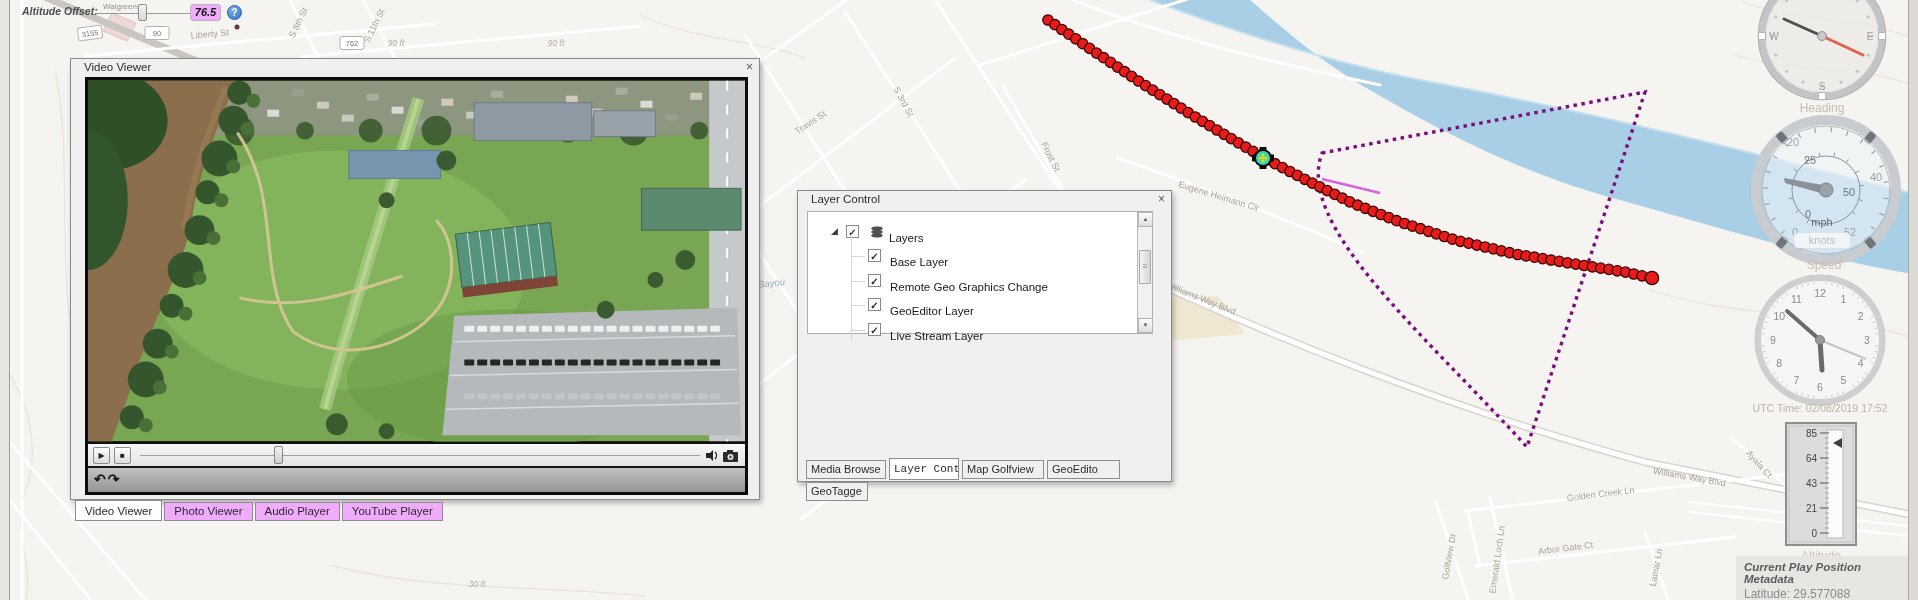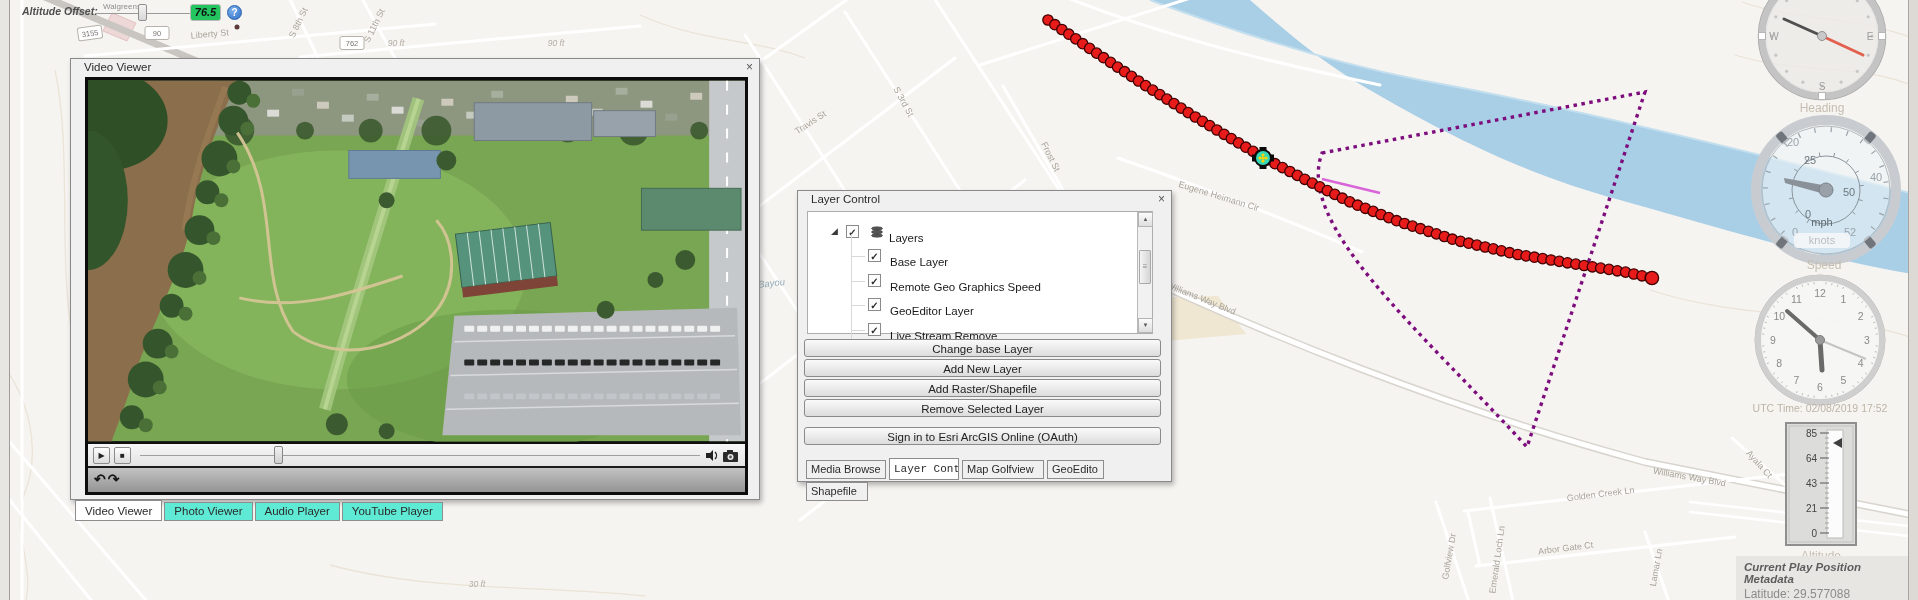--- a/index.html
+++ b/index.html
@@ -9,21 +9,21 @@
 
   
   .strip-left{position:absolute;left:0;top:0;width:10px;height:600px;background:#e8e6e2;border-right:1px solid #a09d98;z-index:5;}
   .strip-right{position:absolute;right:0;top:0;width:10px;height:600px;background:#dddad6;border-left:1px solid #a9a6a1;z-index:5;}
 
   
   .alt-offset{position:absolute;left:0;top:0;width:260px;height:28px;z-index:6;padding-left:28px;}
   .alt-offset .lbl{position:absolute;left:22px;top:5px;font-size:10.5px;font-style:italic;font-weight:bold;color:#4f4f4f;}
   .alt-offset .track{position:absolute;left:95px;top:13px;width:95px;border-top:1px solid #9a9a9a;}
   .alt-offset .thumb{position:absolute;left:138px;top:4px;width:9px;height:17px;background:linear-gradient(#f4f4f4,#d8d8d8);border:1px solid #8f8f8f;border-radius:2px;}
-  .alt-offset .val{position:absolute;left:190px;top:4px;width:31px;height:17px;background:#22c55e;border:1px solid #b9b9b9;border-radius:3px;font-size:11px;font-weight:bold;font-style:italic;color:#111;text-align:center;line-height:15px;}
+  .alt-offset .val{position:absolute;left:190px;top:4px;width:31px;height:17px;background:#f0abfc;border:1px solid #b9b9b9;border-radius:3px;font-size:11px;font-weight:bold;font-style:italic;color:#111;text-align:center;line-height:15px;}
   .alt-offset .help{position:absolute;left:227px;top:5px;width:15px;height:15px;border-radius:50%;background:radial-gradient(circle at 35% 30%,#7db1ec,#2f6fc4);border:1px solid #2a62b0;color:#fff;font-size:10px;font-weight:bold;text-align:center;line-height:14px;}
 
   
   .win{position:absolute;background:#f0f0f0;border:1px solid #898989;box-shadow:2px 3px 5px rgba(0,0,0,.28);z-index:10;}
   .win .titlebar{position:relative;height:17px;}
   .win .title{position:absolute;left:13px;top:2px;font-size:11.5px;color:#2b2b2b;}
   .win .close{position:absolute;right:6px;top:1px;font-size:12px;color:#555;cursor:pointer;line-height:14px;}
 
   
   #videoWin{left:70px;top:58px;width:690px;height:442px;}
@@ -31,21 +31,21 @@
   .vcontrols{position:relative;height:24px;background:linear-gradient(#f7f7f7,#e4e4e4);border-top:2px solid #101010;}
   .vbtn{position:absolute;top:3px;width:17px;height:17px;background:linear-gradient(#fdfdfd,#dcdcdc);border:1px solid #8b8b8b;border-radius:2px;font-size:8px;text-align:center;line-height:15px;color:#222;}
   .vslider{position:absolute;left:52px;top:11px;width:560px;border-top:1px solid #9f9f9f;}
   .vthumb{position:absolute;left:186px;top:2px;width:9px;height:18px;background:linear-gradient(#f2f2f2,#cfcfcf);border:1px solid #868686;border-radius:2px;}
   .vtime{position:absolute;right:44px;top:23px;font-size:9px;color:#333;}
   .vicon{position:absolute;top:4px;}
   .vstatus{position:relative;height:26px;background:linear-gradient(#c2c2c2,#949494);border-top:2px solid #1a1a1a;color:#0e0e0e;}
   .vstatus .arrows{position:absolute;left:6px;top:3px;font-size:14px;font-weight:bold;color:#151515;letter-spacing:2px;}
   .vstatus .stext{position:absolute;left:44px;top:6px;font-size:12px;}
   .tabsrow{position:absolute;left:75px;top:500px;z-index:11;height:22px;}
-  .tab{display:inline-block;height:19px;margin-right:2px;margin-top:2px;padding:0 9px;background:#5eead4;border:1px solid #8d8d8d;font-size:11.5px;color:#2b2b2b;line-height:17px;vertical-align:top;}
+  .tab{display:inline-block;height:19px;margin-right:2px;margin-top:2px;padding:0 9px;background:#f0abfc;border:1px solid #8d8d8d;font-size:11.5px;color:#2b2b2b;line-height:17px;vertical-align:top;}
   .tab.active{height:21px;margin-top:0;background:#fff;line-height:20px;}
 
   
   #layerWin{left:797px;top:190px;width:375px;height:292px;}
   .tree{position:absolute;left:9px;top:20px;width:346px;height:123px;background:#fff;border:1px solid #adadad;}
   .trow{position:absolute;left:0;height:24px;font-size:11.5px;color:#1a1a1a;}
   .cb{position:absolute;width:13px;height:13px;background:#fdfdfd;border:1px solid #8a8a8a;text-align:center;}
   .cb span{font-size:10px;line-height:12px;color:#2b2b2b;font-weight:bold;}
   .expander{position:absolute;font-size:9px;color:#3a3a3a;}
   .tlabel{position:absolute;white-space:nowrap;margin-top:8px;}
@@ -506,38 +506,37 @@
             <ellipse cx="7" cy="10.5" rx="5.5" ry="1.7" fill="#555" stroke="#333" stroke-width="0.6"></ellipse>
           </svg>
           <div class="tlabel" style="left: 81px; top: 4px;">Layers</div>
         </div>
         <div class="trow" style="top: 32px; width: 330px;">
           <div class="cb" style="left: 60px; top: 5px;"><span>✓</span></div>
           <div class="tlabel" style="left: 82px; top: 4px;">Base Layer</div>
         </div>
         <div class="trow" style="top: 56.5px; width: 330px;">
           <div class="cb" style="left: 60px; top: 5px;"><span>✓</span></div>
-          <div class="tlabel" style="left: 82px; top: 4px;">Remote Geo Graphics Speed</div>
+          <div class="tlabel" style="left: 82px; top: 4px;">Remote Geo Graphics Change</div>
         </div>
         <div class="trow" style="top: 81px; width: 330px;">
           <div class="cb" style="left: 60px; top: 5px;"><span>✓</span></div>
           <div class="tlabel" style="left: 82px; top: 4px;">GeoEditor Layer</div>
         </div>
         <div class="trow" style="top: 105.5px; width: 330px;">
           <div class="cb" style="left: 60px; top: 5px;"><span>✓</span></div>
-          <div class="tlabel" style="left: 82px; top: 4px;">Live Stream Remove</div>
+          <div class="tlabel" style="left: 82px; top: 4px;">Live Stream Layer</div>
         </div>
         <div class="conn" style="left: 43px; top: 22px; width: 1px; height: 108px;"></div>
         <div class="conn" style="left: 43px; top: 44px; width: 14px; height: 1px;"></div>
         <div class="conn" style="left: 43px; top: 68.5px; width: 14px; height: 1px;"></div>
         <div class="conn" style="left: 43px; top: 93px; width: 14px; height: 1px;"></div>
         <div class="conn" style="left: 43px; top: 117.5px; width: 14px; height: 1px;"></div>
       </div>
-    <div class="lbuttons" id="layerButtons"><button class="lbtn">Change base Layer</button><button class="lbtn">Add New Layer</button><button class="lbtn">Add Raster/Shapefile</button><button class="lbtn">Remove Selected Layer</button><button class="lbtn gap">Sign in to Esri ArcGIS Online (OAuth)</button></div>
-    <div class="ltabs" id="layerTabs"><div class="ltab" style="width: 80px;">Media Browse</div><div class="ltab active" style="width: 70px; font-family: Liberation Mono, monospace;">Layer Contro</div><div class="ltab" style="width: 82px;">Map Golfview</div><div class="ltab" style="width: 57px;">GeoEdito</div><div class="ltab" style="width: 62px;">Shapefile</div></div>
+    <div class="ltabs" id="layerTabs"><div class="ltab" style="width: 80px;">Media Browse</div><div class="ltab active" style="width: 70px; font-family: Liberation Mono, monospace;">Layer Contro</div><div class="ltab" style="width: 82px;">Map Golfview</div><div class="ltab" style="width: 73px;">GeoEdito</div><div class="ltab" style="width: 62px;">GeoTagge</div></div>
   </div>
 
   <svg class="gauge" style="left:1744px;top:0;" width="174" height="118">
     <circle cx="78" cy="36" r="63.5" fill="none" stroke="#a8a8a8" stroke-width="1.5"></circle>
     <circle cx="78" cy="36" r="60" fill="#eceae7" fill-opacity="0.85" stroke="#c4c4c4" stroke-width="7"></circle>
     <circle cx="78" cy="36" r="56" fill="none" stroke="#e6e6e6" stroke-width="1"></circle>
     <g id="compassDots" fill="#c6c6c6">
         <circle cx="78" cy="-14" r="1.6"></circle>
         <circle cx="97.13417161825448" cy="-10.19397662556434" r="1.6"></circle>
         <circle cx="113.35533905932738" cy="0.6446609406726225" r="1.6"></circle>

